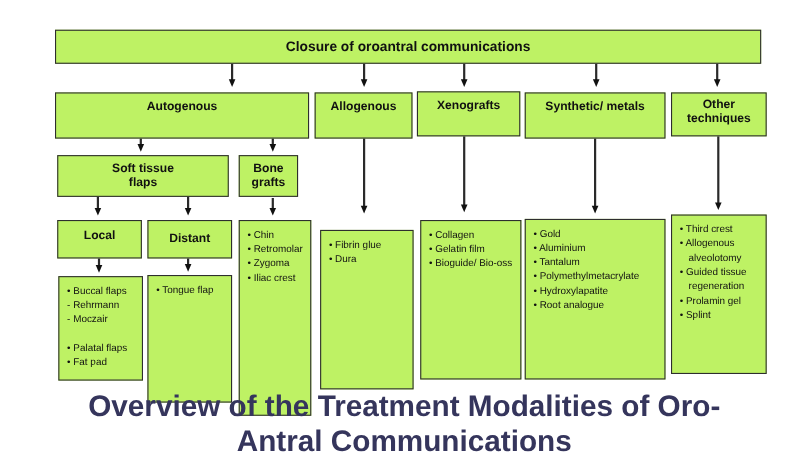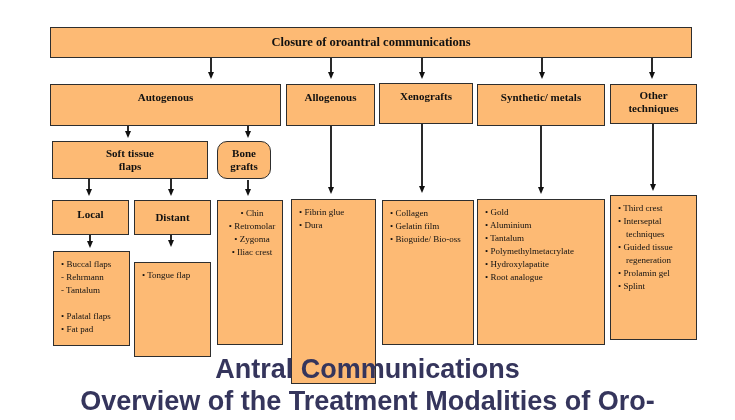--- a/index.html
+++ b/index.html
@@ -1,49 +1,48 @@
 <!DOCTYPE html>
 <html><head>
 <meta charset="utf-8">
 <style>
   html,body { margin:0; padding:0; background:#fff; }
   #stage {
     position:relative; width:735px; height:420px; background:#ffffff;
     font-family:"Liberation Sans", sans-serif; color:#111; overflow:hidden;
   }
   .box {
-    position:absolute; box-sizing:border-box; background:#fdba74;
+    position:absolute; box-sizing:border-box; background:#bef264;
     border:1.5px solid #2e2e2e;
-    font-family:Liberation Serif, serif;
   }
   .lbl {
     font-weight:bold; font-size:11px; line-height:13px; text-align:center;
     white-space:pre-line; width:100%;
   }
   .v-top  { display:flex; justify-content:center; align-items:flex-start; padding-top:6px; }
   .v-mid  { display:flex; justify-content:center; align-items:center; }
   
   .b-root       { left:50px;  top:27px;  width:642px; height:31px; }
   .b-root .lbl  { font-size:12.5px; }
   .b-autogenous { left:50px;  top:84px;  width:231px; height:42px; }
   .b-allogenous { left:286px; top:84px;  width:89px;  height:42px; }
   .b-xenografts { left:379px; top:83px;  width:94px;  height:41px; }
   .b-synthetic  { left:477px; top:84px;  width:128px; height:42px;justify-content:center; }
   .b-other      { left:610px; top:84px;  width:87px;  height:40px; padding-top:4px; }
   .b-soft       { left:52px;  top:141px; width:156px; height:38px;justify-content:center; }
-  .b-bone       { left:217px; top:141px; width:54px;  height:38px;border-radius:10px; }
+  .b-bone       { left:217px; top:141px; width:54px;  height:38px; }
   .b-local      { left:52px;  top:200px; width:77px;  height:35px; padding-top:7px; }
   .b-distant    { left:134px; top:200px; width:77px;  height:35px; padding-top:10px; }
   
   .list { font-size:9px; line-height:13px; padding:6px 3px 0 7px; }
   .list .li { padding-left:8px; text-indent:-8px; min-height:13px; }
-  .l-bone     { left:217px; top:200px; width:66px;  height:145px;text-align:center; }
+  .l-bone     { left:217px; top:200px; width:66px;  height:178px; }
   .l-buccal   { left:53px;  top:251px; width:77px;  height:95px;  }
-  .l-tongue   { left:134px; top:262px; width:77px;  height:95px;  }
-  .l-fibrin   { left:291px; top:199px; width:85px;  height:185px; }
+  .l-tongue   { left:134px; top:250px; width:77px;  height:116px;  }
+  .l-fibrin   { left:291px; top:209px; width:85px;  height:145px; }
   .l-collagen { left:382px; top:200px; width:92px;  height:145px; }
   .l-gold     { left:477px; top:199px; width:128px; height:146px; }
   .l-other    { left:610px; top:195px; width:87px;  height:145px; }
   
   .arrow { position:absolute; width:0; border-left:2px solid #2a2a2a; }
   .arrow::after {
     content:""; position:absolute; left:-4.5px; bottom:-7px;
     border:3.5px solid transparent; border-top:7px solid #111;
   }
   
@@ -111,21 +110,21 @@
   <div class="arrow" style="left:89px;  top:235px; height:9px;"></div>
   <div class="arrow" style="left:170px; top:235px; height:8px;"></div>
   <div class="arrow" style="left:330px; top:126px; height:64px;"></div>
   <div class="arrow" style="left:421px; top:124px; height:65px;"></div>
   <div class="arrow" style="left:540px; top:126px; height:64px;"></div>
   <div class="arrow" style="left:652px; top:124px; height:63px;"></div>
 
   <div class="box list l-buccal">
       <div class="li">• Buccal flaps</div>
       <div class="li">- Rehrmann</div>
-      <div class="li">- Tantalum</div>
+      <div class="li">- Moczair</div>
       <div class="li"></div>
       <div class="li">• Palatal flaps</div>
       <div class="li">• Fat pad</div>
     </div>
   <div class="box list l-tongue">
       <div class="li">• Tongue flap</div>
     </div>
   <div class="box list l-bone">
       <div class="li">• Chin</div>
       <div class="li">• Retromolar</div>
@@ -144,24 +143,24 @@
   <div class="box list l-gold">
       <div class="li">• Gold</div>
       <div class="li">• Aluminium</div>
       <div class="li">• Tantalum</div>
       <div class="li">• Polymethylmetacrylate</div>
       <div class="li">• Hydroxylapatite</div>
       <div class="li">• Root analogue</div>
     </div>
   <div class="box list l-other">
       <div class="li">• Third crest</div>
-      <div class="li">• Interseptal techniques</div>
+      <div class="li">• Allogenous alveolotomy</div>
       <div class="li">• Guided tissue regeneration</div>
       <div class="li">• Prolamin gel</div>
       <div class="li">• Splint</div>
     </div>
 
   <div class="caption">
+    <div>Overview of the Treatment Modalities of Oro-</div>
     <div>Antral Communications</div>
-    <div>Overview of the Treatment Modalities of Oro-</div>
   </div>
 
 </div>
 
 </body></html>

